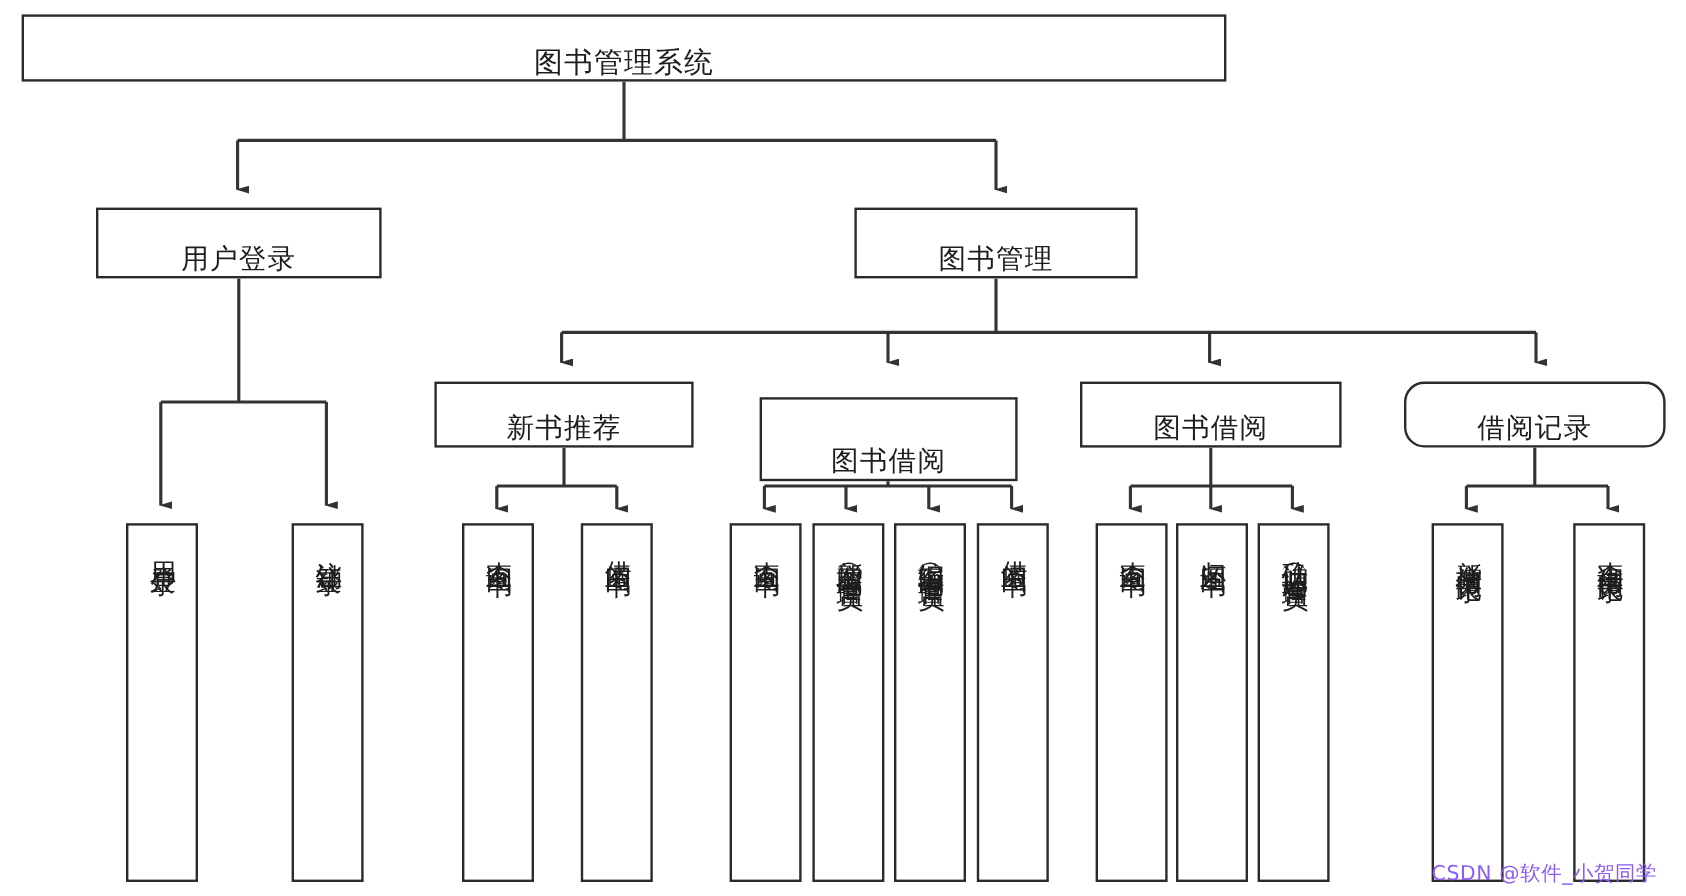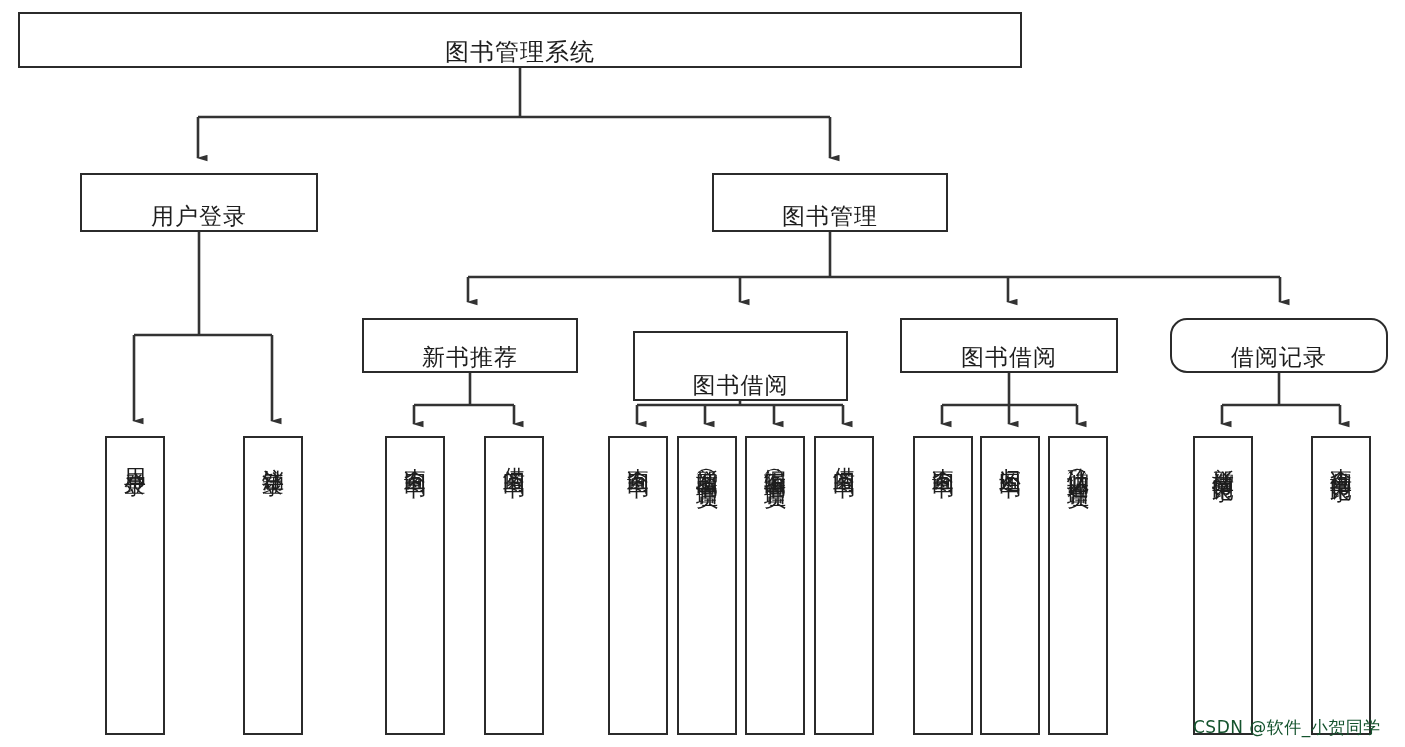--- a/index.html
+++ b/index.html
@@ -51,21 +51,21 @@
     font-size: 22px;
     letter-spacing: 3px;
     line-height: 1.1;
     white-space: normal;
     max-height: 100%;
   }
   .node.root .lbl { font-size: 24px; }
   .watermark {
     position: absolute;
     font-size: 17px;
-    color: #14532d;
+    color: #8b5cf6;
     letter-spacing: 0.5px;
     white-space: nowrap;
     font-family: "DejaVu Sans", "Liberation Sans", sans-serif;
   }
 </style>
 </head>
 <body>
 
 <div id="canvas">
 

